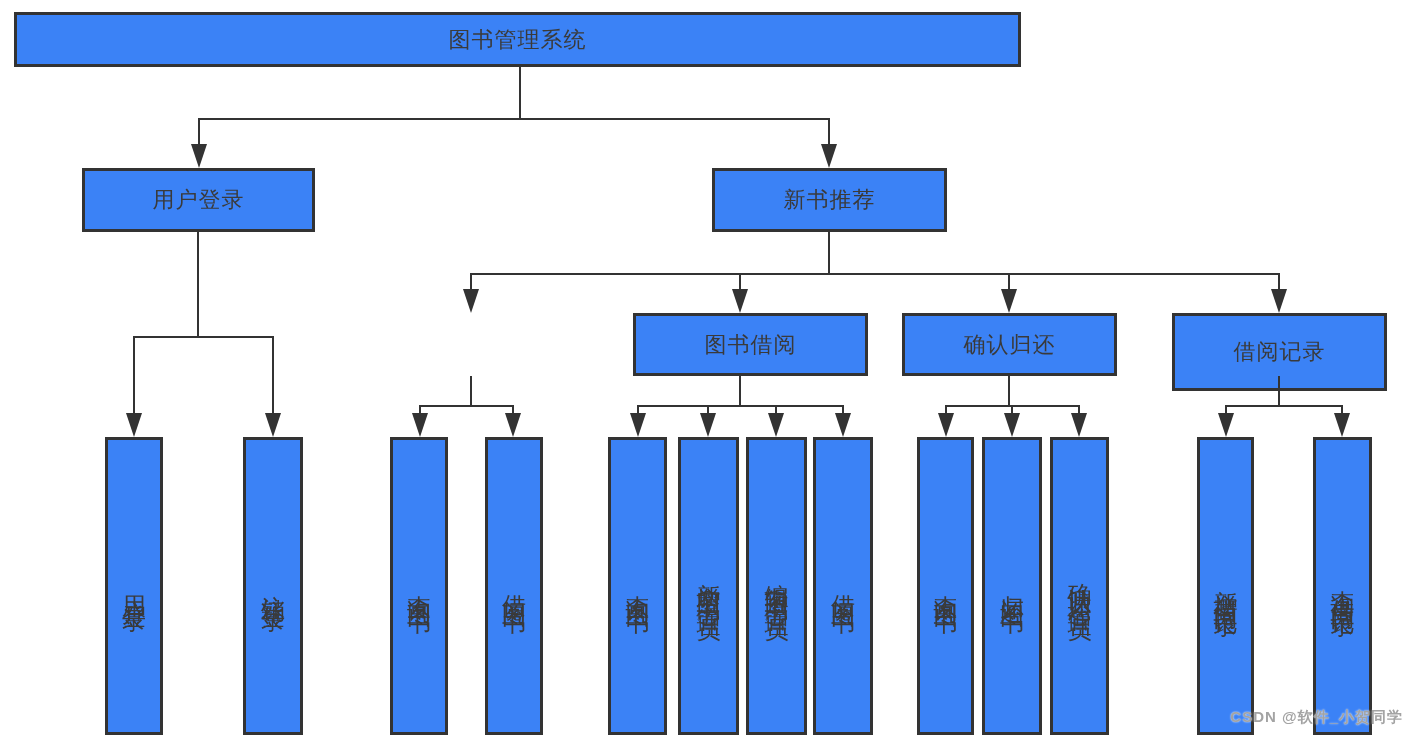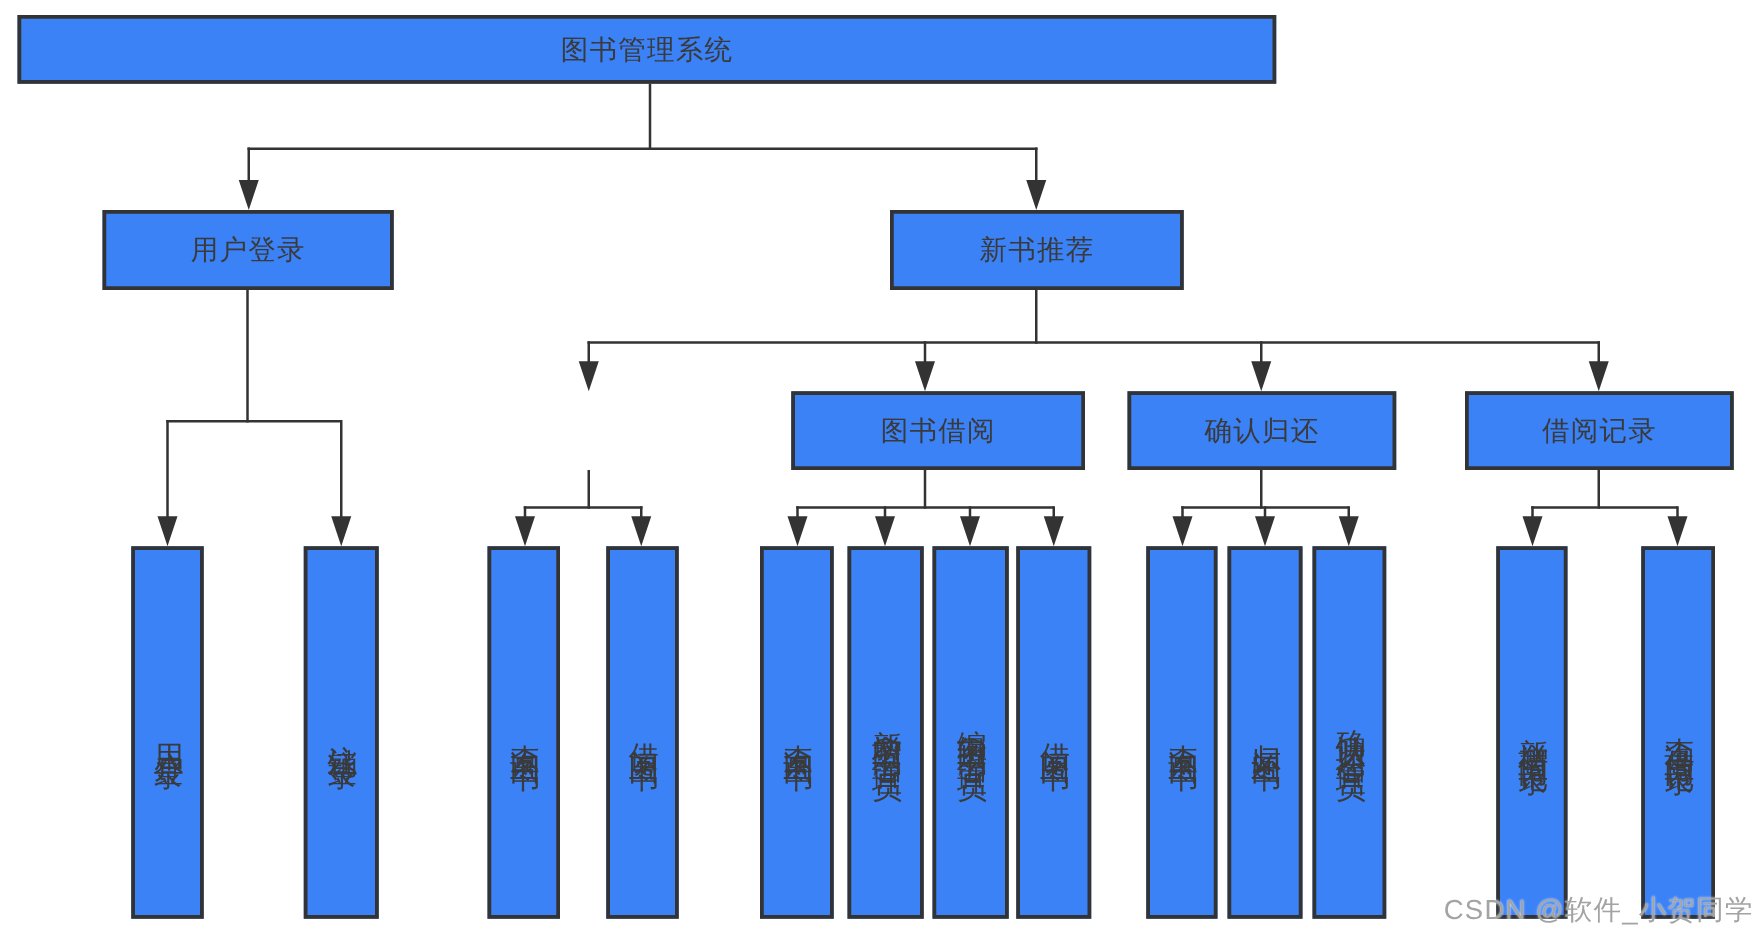--- a/index.html
+++ b/index.html
@@ -47,27 +47,28 @@
   .vline{position:absolute;width:2px;background:var(--line);}
   .hline{position:absolute;height:2px;background:var(--line);}
   .arrow{
     position:absolute;width:0;height:0;
     border-left:8px solid transparent;
     border-right:8px solid transparent;
     border-top:24px solid var(--line);
   }
   .watermark{
     position:absolute;
-    right:2px;bottom:4px;
-    font-size:22px;
+    right:2px;bottom:20px;
+    font-size:15px;
     letter-spacing:1px;
     color:var(--watermark);
     text-shadow:0 0 2px #ffffff;
     white-space:nowrap;
     z-index:10;
+    font-weight:bold;
   }
 </style>
 </head>
 <body>
 
 <div id="stage">
 
   <div class="box" style="left:14px;top:12px;width:1007px;height:55px;">
     <span class="hlabel">图书管理系统</span>
   </div>
@@ -103,21 +104,21 @@
   <div class="arrow" style="left:1001px;top:289px;"></div>
   <div class="vline" style="left:1278px;top:273px;height:22px;"></div>
   <div class="arrow" style="left:1271px;top:289px;"></div>
 
   <div class="box" style="left:633px;top:313px;width:235px;height:63px;">
     <span class="hlabel">图书借阅</span>
   </div>
   <div class="box" style="left:902px;top:313px;width:215px;height:63px;">
     <span class="hlabel">确认归还</span>
   </div>
-  <div class="box" style="left:1172px;top:313px;width:215px;height:63px;">
+  <div class="box" style="left:1172px;top:313px;width:215px;height:78px;">
     <span class="hlabel">借阅记录</span>
   </div>
 
   <div class="vline" style="left:470px;top:376px;height:31px;"></div>
   <div class="hline" style="left:419px;top:405px;width:95px;"></div>
   <div class="vline" style="left:419px;top:405px;height:12px;"></div>
   <div class="arrow" style="left:412px;top:413px;"></div>
   <div class="vline" style="left:512px;top:405px;height:12px;"></div>
   <div class="arrow" style="left:505px;top:413px;"></div>
 

